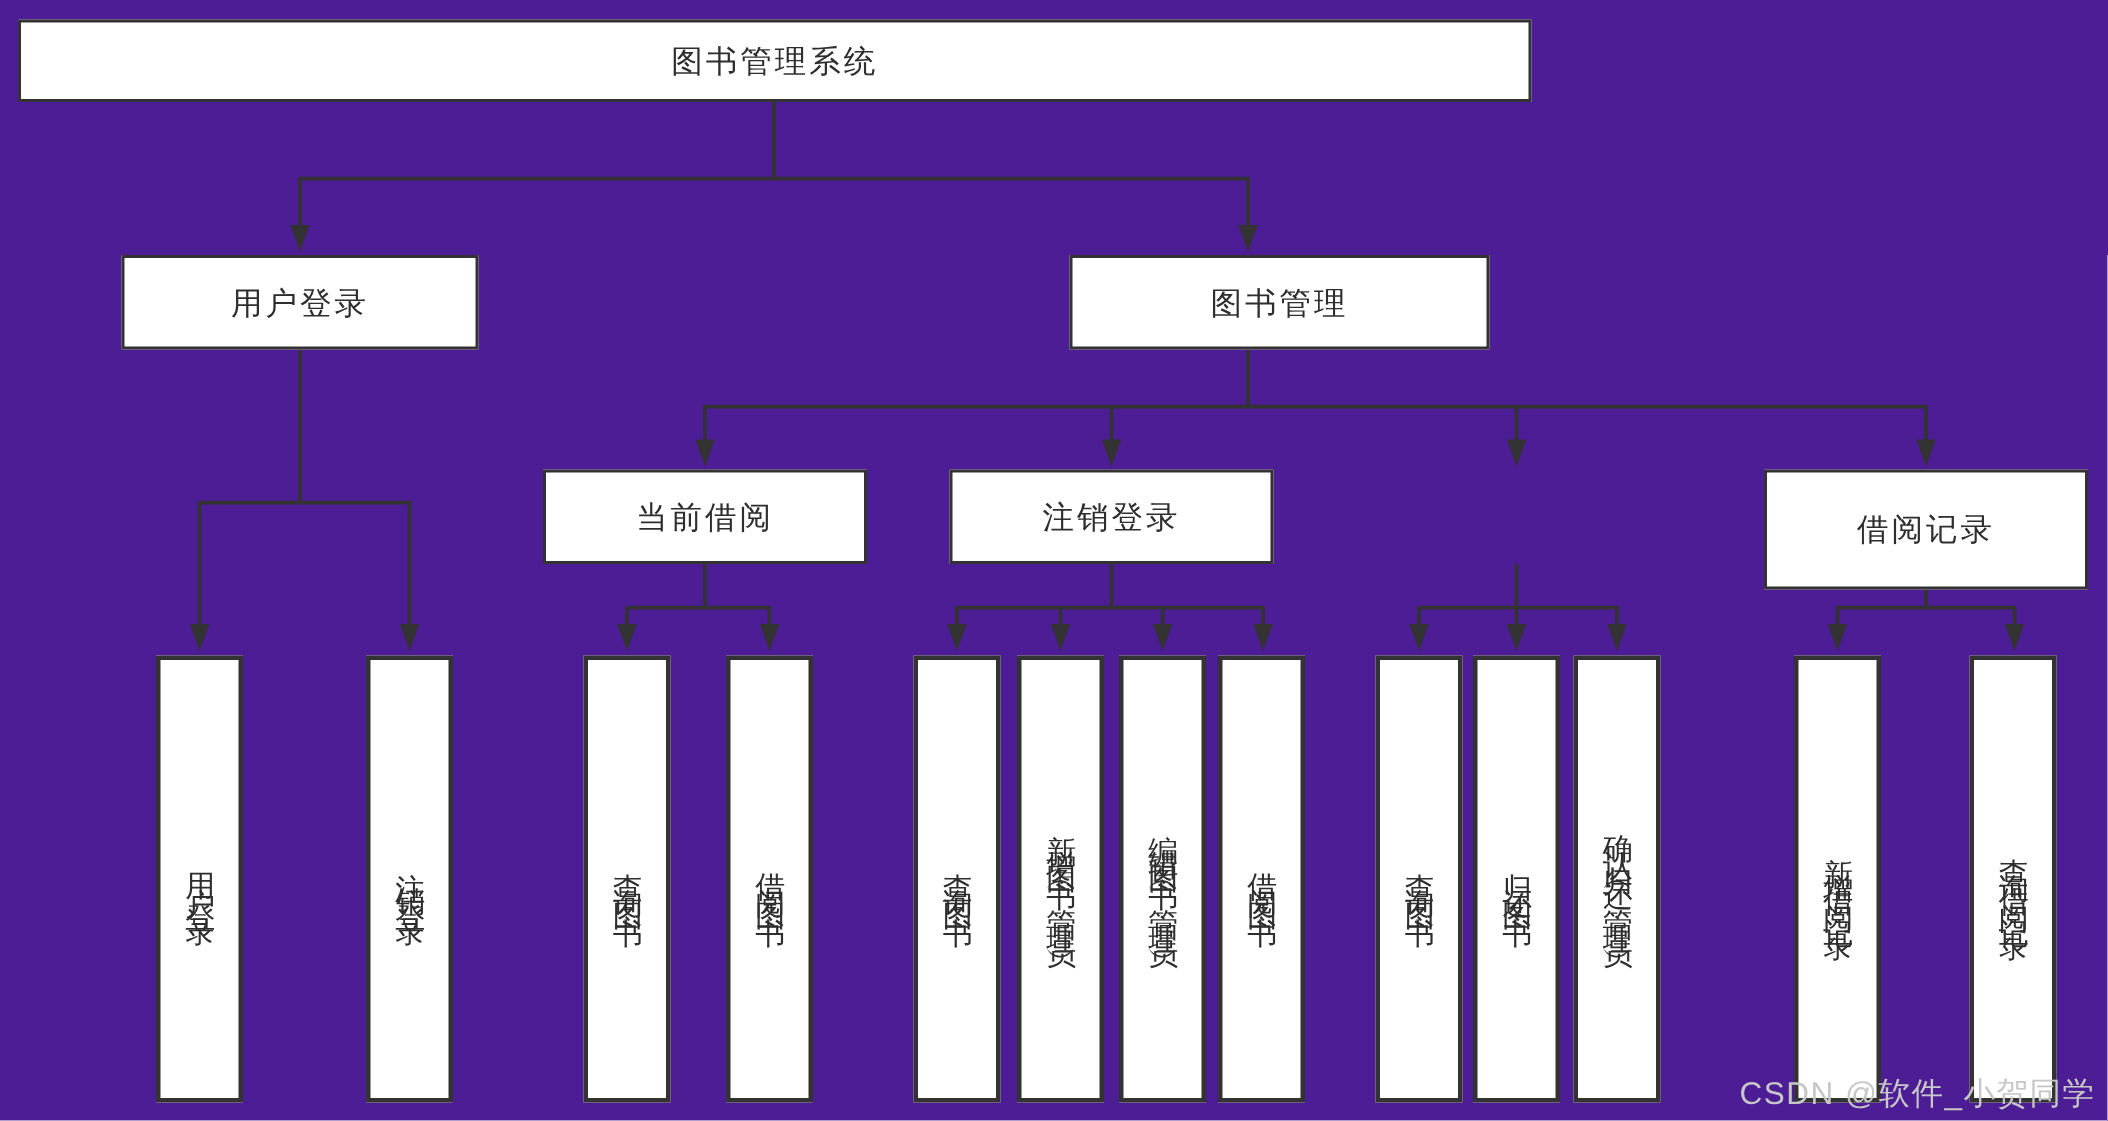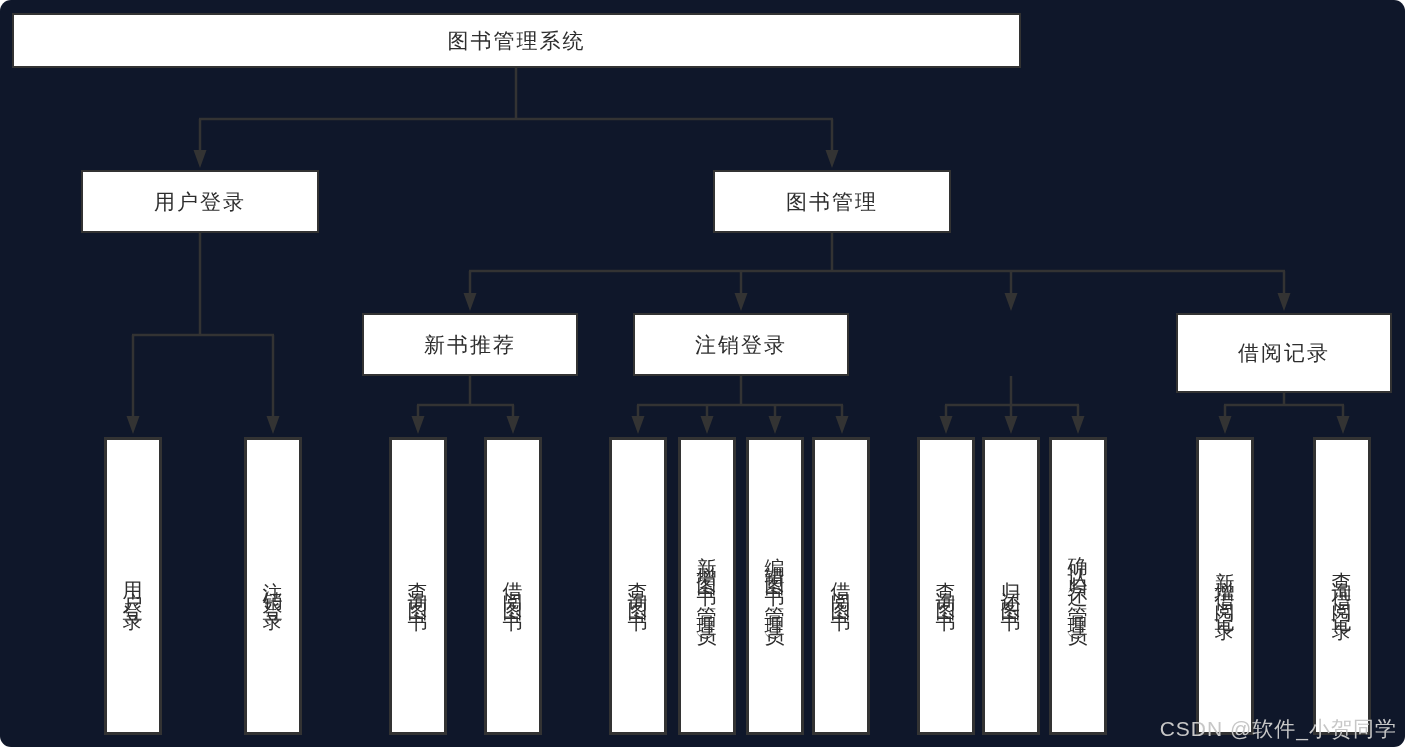--- a/index.html
+++ b/index.html
@@ -1,22 +1,21 @@
 <!DOCTYPE html>
 <html><head>
 <meta charset="utf-8">
 <style>
   html,body{margin:0;padding:0;background:#ffffff;}
   .canvas{
     position:relative;
     width:1405px;height:747px;
-    background:#0f172a;
+    background:#4c1d95;
     font-family:"Liberation Sans","DejaVu Sans",sans-serif;
     overflow:hidden;
-    border-radius:11px;
   }
   .connectors{position:absolute;left:0;top:0;width:1405px;height:747px;z-index:1;}
   .box{
     position:absolute;
     box-sizing:border-box;
     border:2px solid #333333;
     background:#ffffff;
     display:flex;align-items:center;justify-content:center;
     color:#2e2e2e;
     font-size:21px;
@@ -30,21 +29,21 @@
     text-orientation:mixed;
     font-size:20px;
     letter-spacing:10px;
     line-height:1;
     white-space:normal;
   }
   
   #n-root{left:12px;top:13px;width:1009px;height:55px;}
   
   #n-l2a{left:81px;top:170px;width:238px;height:63px;}
-  #n-l2b{left:713px;top:170px;width:238px;height:63px;}
+  #n-l2b{left:713px;top:170px;width:280px;height:63px;}
   
   #n-l3a{left:362px;top:313px;width:216px;height:63px;}
   #n-l3b{left:633px;top:313px;width:216px;height:63px;}
   #n-l3c{left:903px;top:313px;width:216px;height:63px;}
   #n-l3d{left:1176px;top:313px;width:216px;height:80px;}
   
   .leaf{top:437px;width:58px;height:298px;}
   #lf1{left:104px;} #lf2{left:244px;}
   #lf3{left:389px;} #lf4{left:484px;}
   #lf5{left:609px;} #lf6{left:678px;} #lf7{left:746px;} #lf8{left:812px;}
@@ -99,21 +98,21 @@
       <polygon points="1218.5,416 1231.5,416 1225,434"></polygon>
       <polygon points="1336.5,416 1349.5,416 1343,434"></polygon>
     </g>
   </svg>
 
   <div class="box" id="n-root">图书管理系统</div>
 
   <div class="box" id="n-l2a">用户登录</div>
   <div class="box" id="n-l2b">图书管理</div>
 
-  <div class="box" id="n-l3a">新书推荐</div>
+  <div class="box" id="n-l3a">当前借阅</div>
   <div class="box" id="n-l3b">注销登录</div>
   <div class="box" id="n-l3d">借阅记录</div>
 
   <div class="box leaf" id="lf1">用户登录</div>
   <div class="box leaf" id="lf2">注销登录</div>
 
   <div class="box leaf" id="lf3">查询图书</div>
   <div class="box leaf" id="lf4">借阅图书</div>
 
   <div class="box leaf" id="lf5">查询图书</div>

